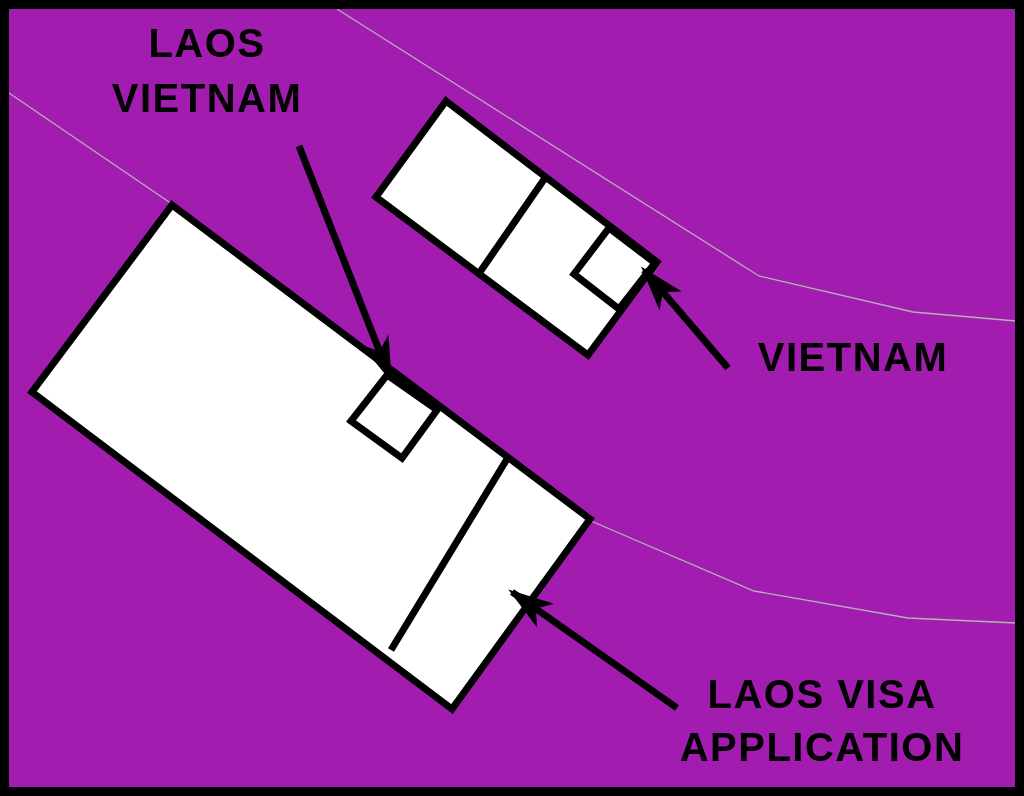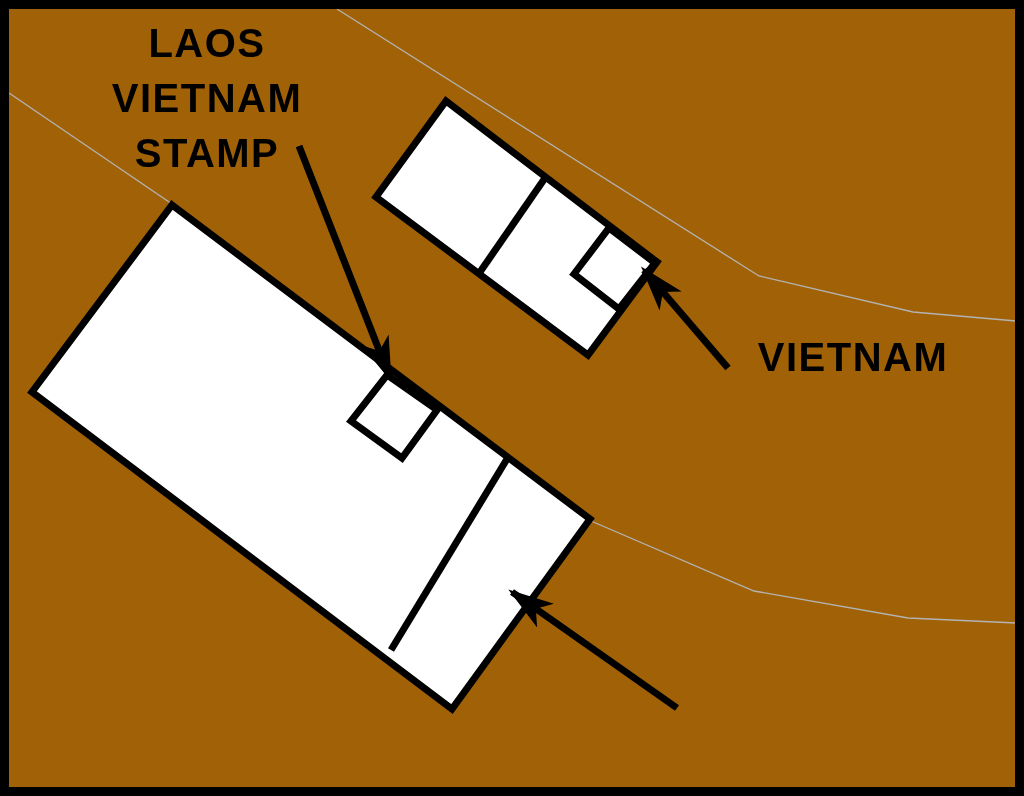--- a/index.html
+++ b/index.html
@@ -1,17 +1,17 @@
 <!DOCTYPE html>
 <html><head>
 <meta charset="utf-8">
 <style>
   html,body{margin:0;padding:0;background:#e8e8e8;}
   .stage{
-    position:relative;width:1024px;height:796px;background:#a16207;
+    position:relative;width:1024px;height:796px;background:#a21caf;
     overflow:hidden;font-family:"Liberation Sans","DejaVu Sans",sans-serif;
   }
   .stage svg{position:absolute;left:0;top:0;}
   .label{
     position:absolute;transform:translateX(-50%);text-align:center;
     font-weight:bold;font-size:40px;line-height:55px;letter-spacing:1.5px;
     color:#000;white-space:nowrap;
   }
   .label.tight{line-height:53px;}
 </style>
@@ -43,21 +43,24 @@
     <line x1="299" y1="146" x2="390" y2="378" stroke="#000000" stroke-width="7" marker-end="url(#arrowhead)"></line>
     <line x1="728" y1="368" x2="644" y2="270" stroke="#000000" stroke-width="7" marker-end="url(#arrowhead)"></line>
     <line x1="677" y1="708" x2="512" y2="592" stroke="#000000" stroke-width="7" marker-end="url(#arrowhead)"></line>
 
     <rect x="4.5" y="4.5" width="1015" height="787" fill="none" stroke="#000000" stroke-width="9"></rect>
   </svg>
 
   <div class="label" style="left:207px;top:16px;">
     <div>LAOS</div>
     <div>VIETNAM</div>
-    <div>STAMP</div>
   </div>
 
   <div class="label" style="left:853px;top:330px;">
     <div>VIETNAM</div>
   </div>
 
+  <div class="label tight" style="left:822px;top:668px;">
+    <div>LAOS VISA</div>
+    <div>APPLICATION</div>
+  </div>
 
 </div>
 
 </body></html>

